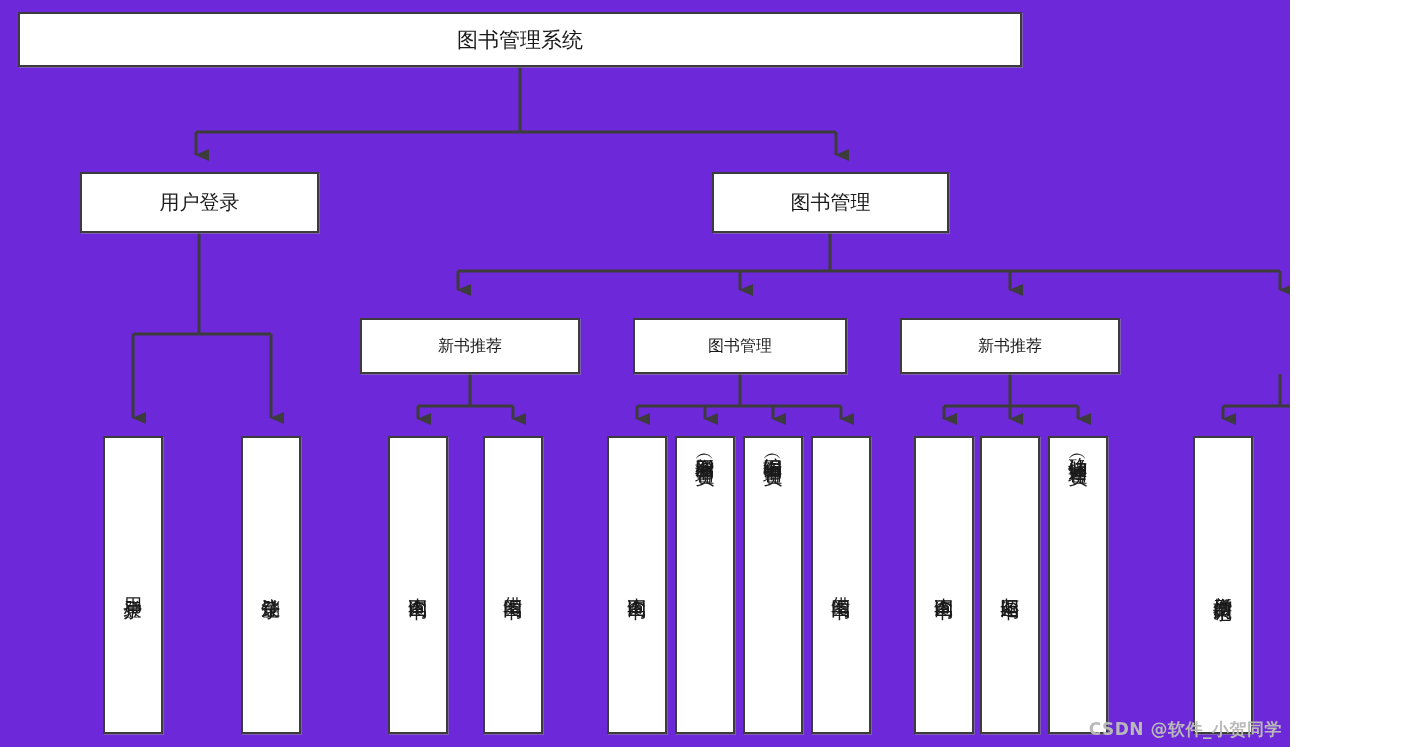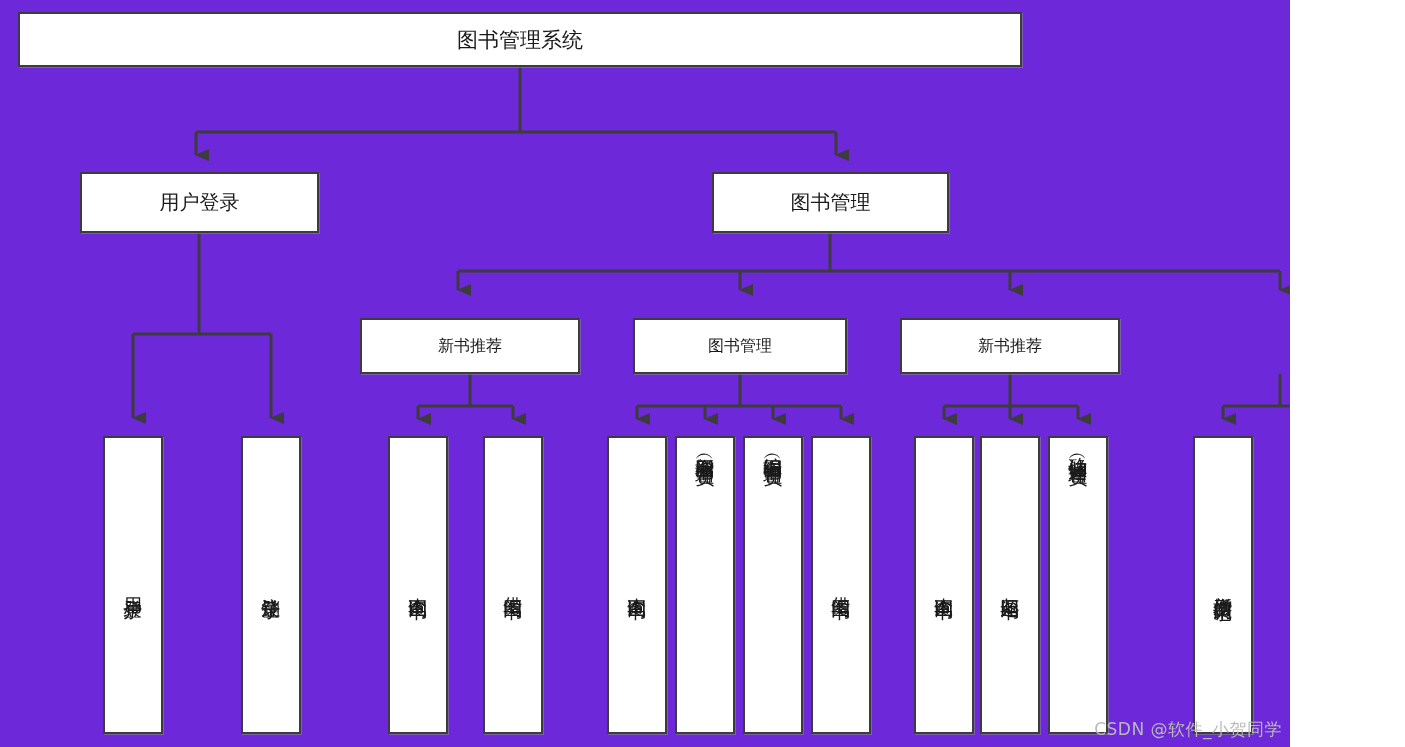--- a/index.html
+++ b/index.html
@@ -64,20 +64,21 @@
     padding-top: 0;
   }
   #watermark {
     position: absolute;
     right: 8px;
     bottom: 6px;
     font-size: 17px;
     color: #b9b9b9;
     letter-spacing: 0.5px;
     white-space: nowrap;
+    font-weight: bold;
   }
 </style>
 </head>
 <body>
 
 <div id="canvas">
 
   <svg id="wires" viewBox="0 0 1405 747" xmlns="http://www.w3.org/2000/svg">
     <defs>
       <marker id="arrow" viewBox="0 0 12 14" refX="6" refY="13" markerWidth="12" markerHeight="14" orient="auto-start-reverse" markerUnits="userSpaceOnUse">

